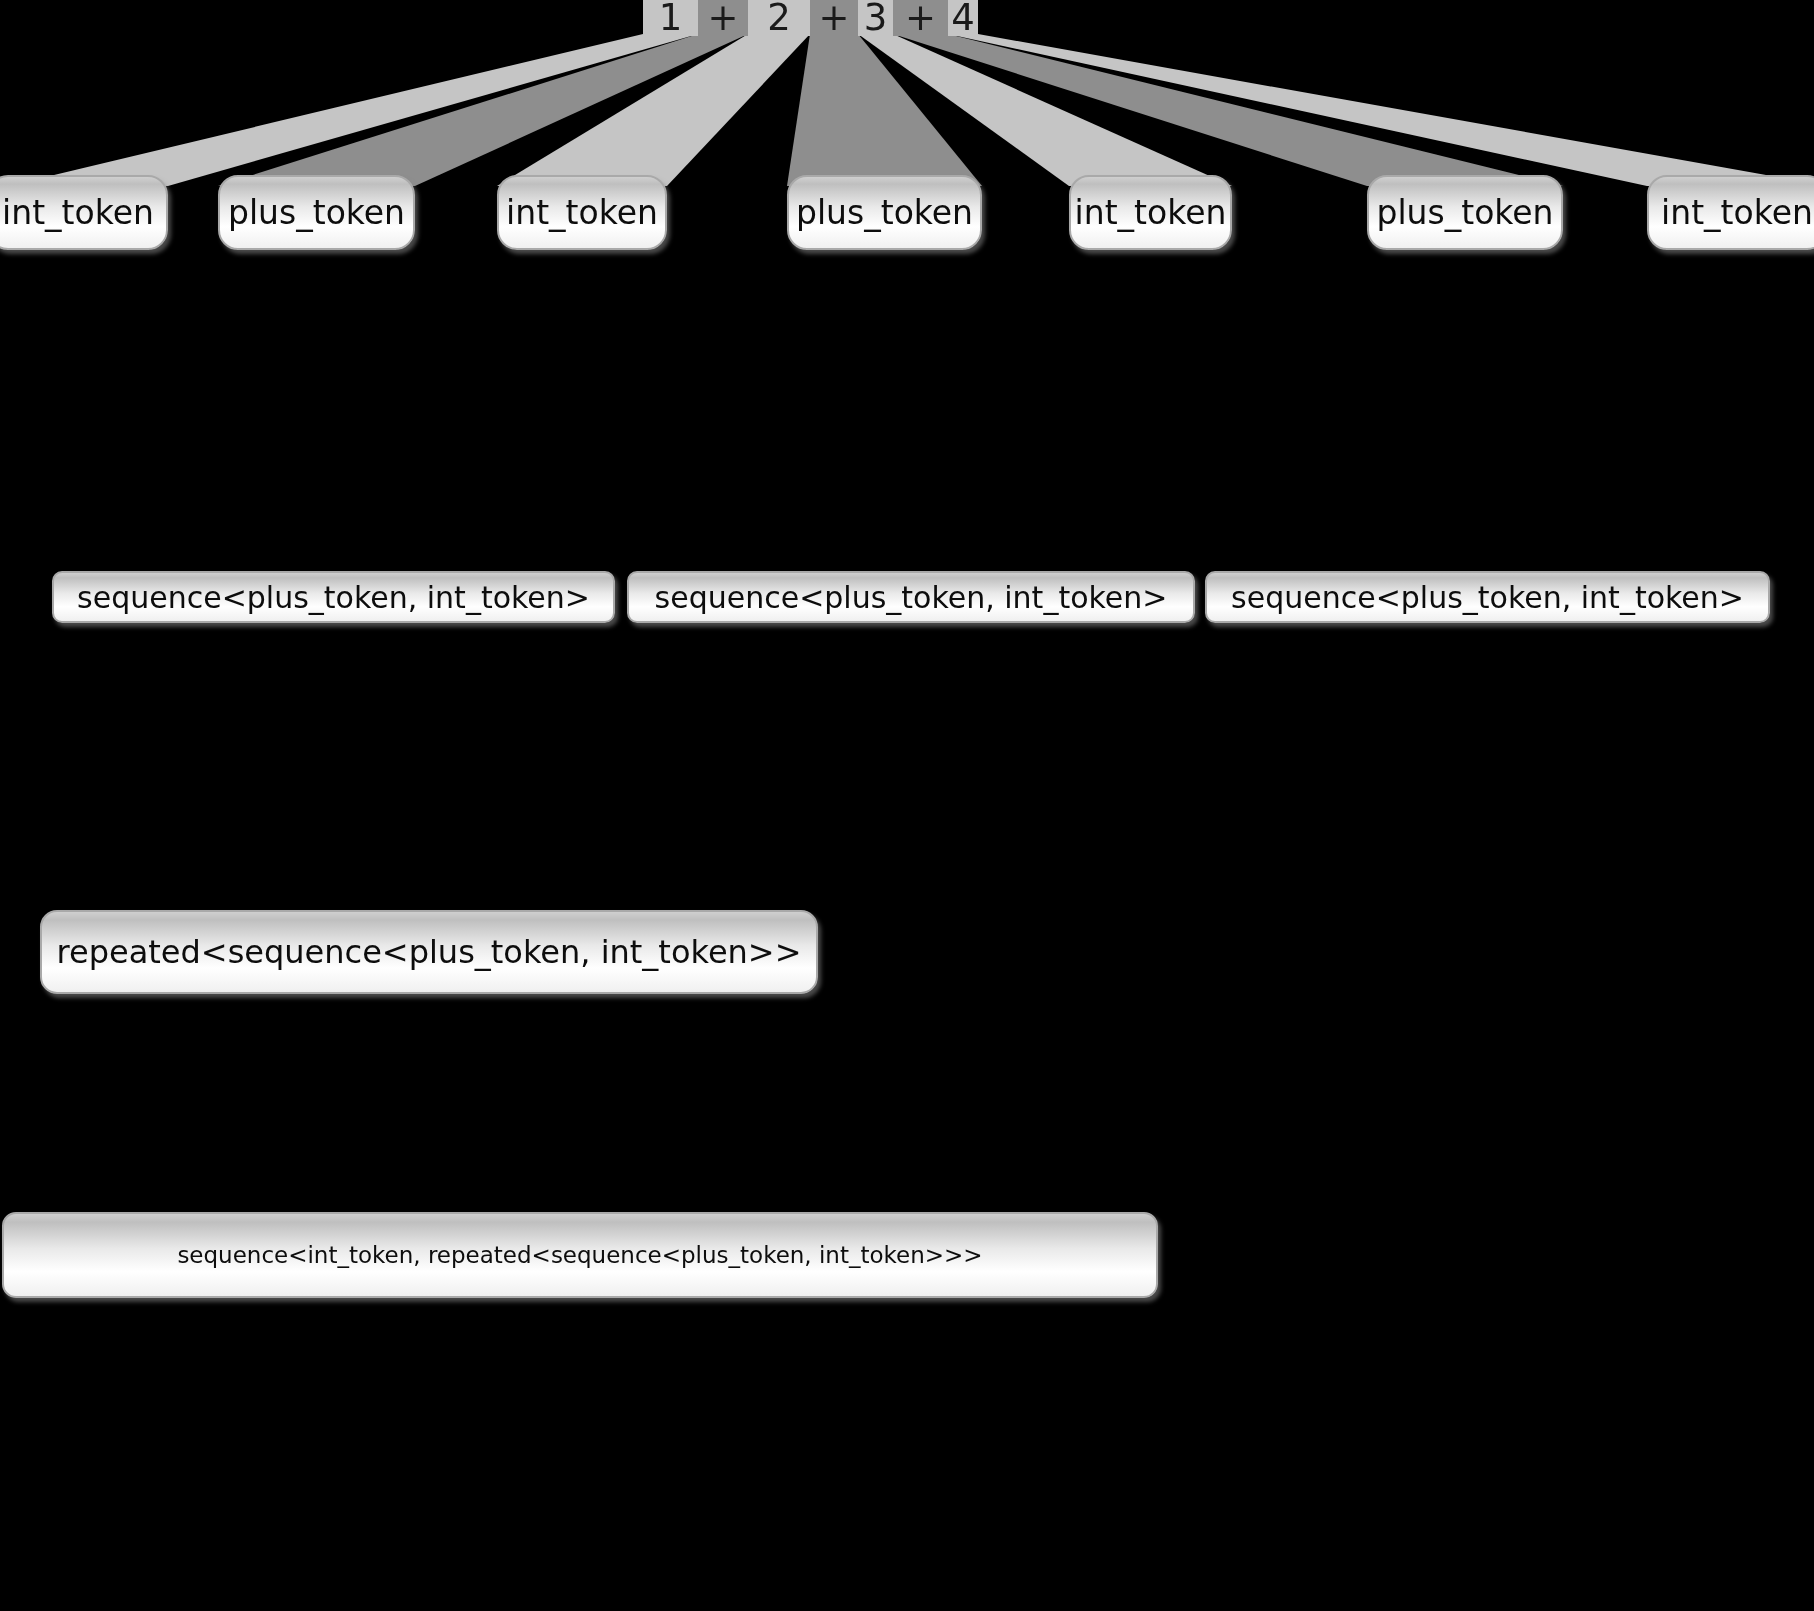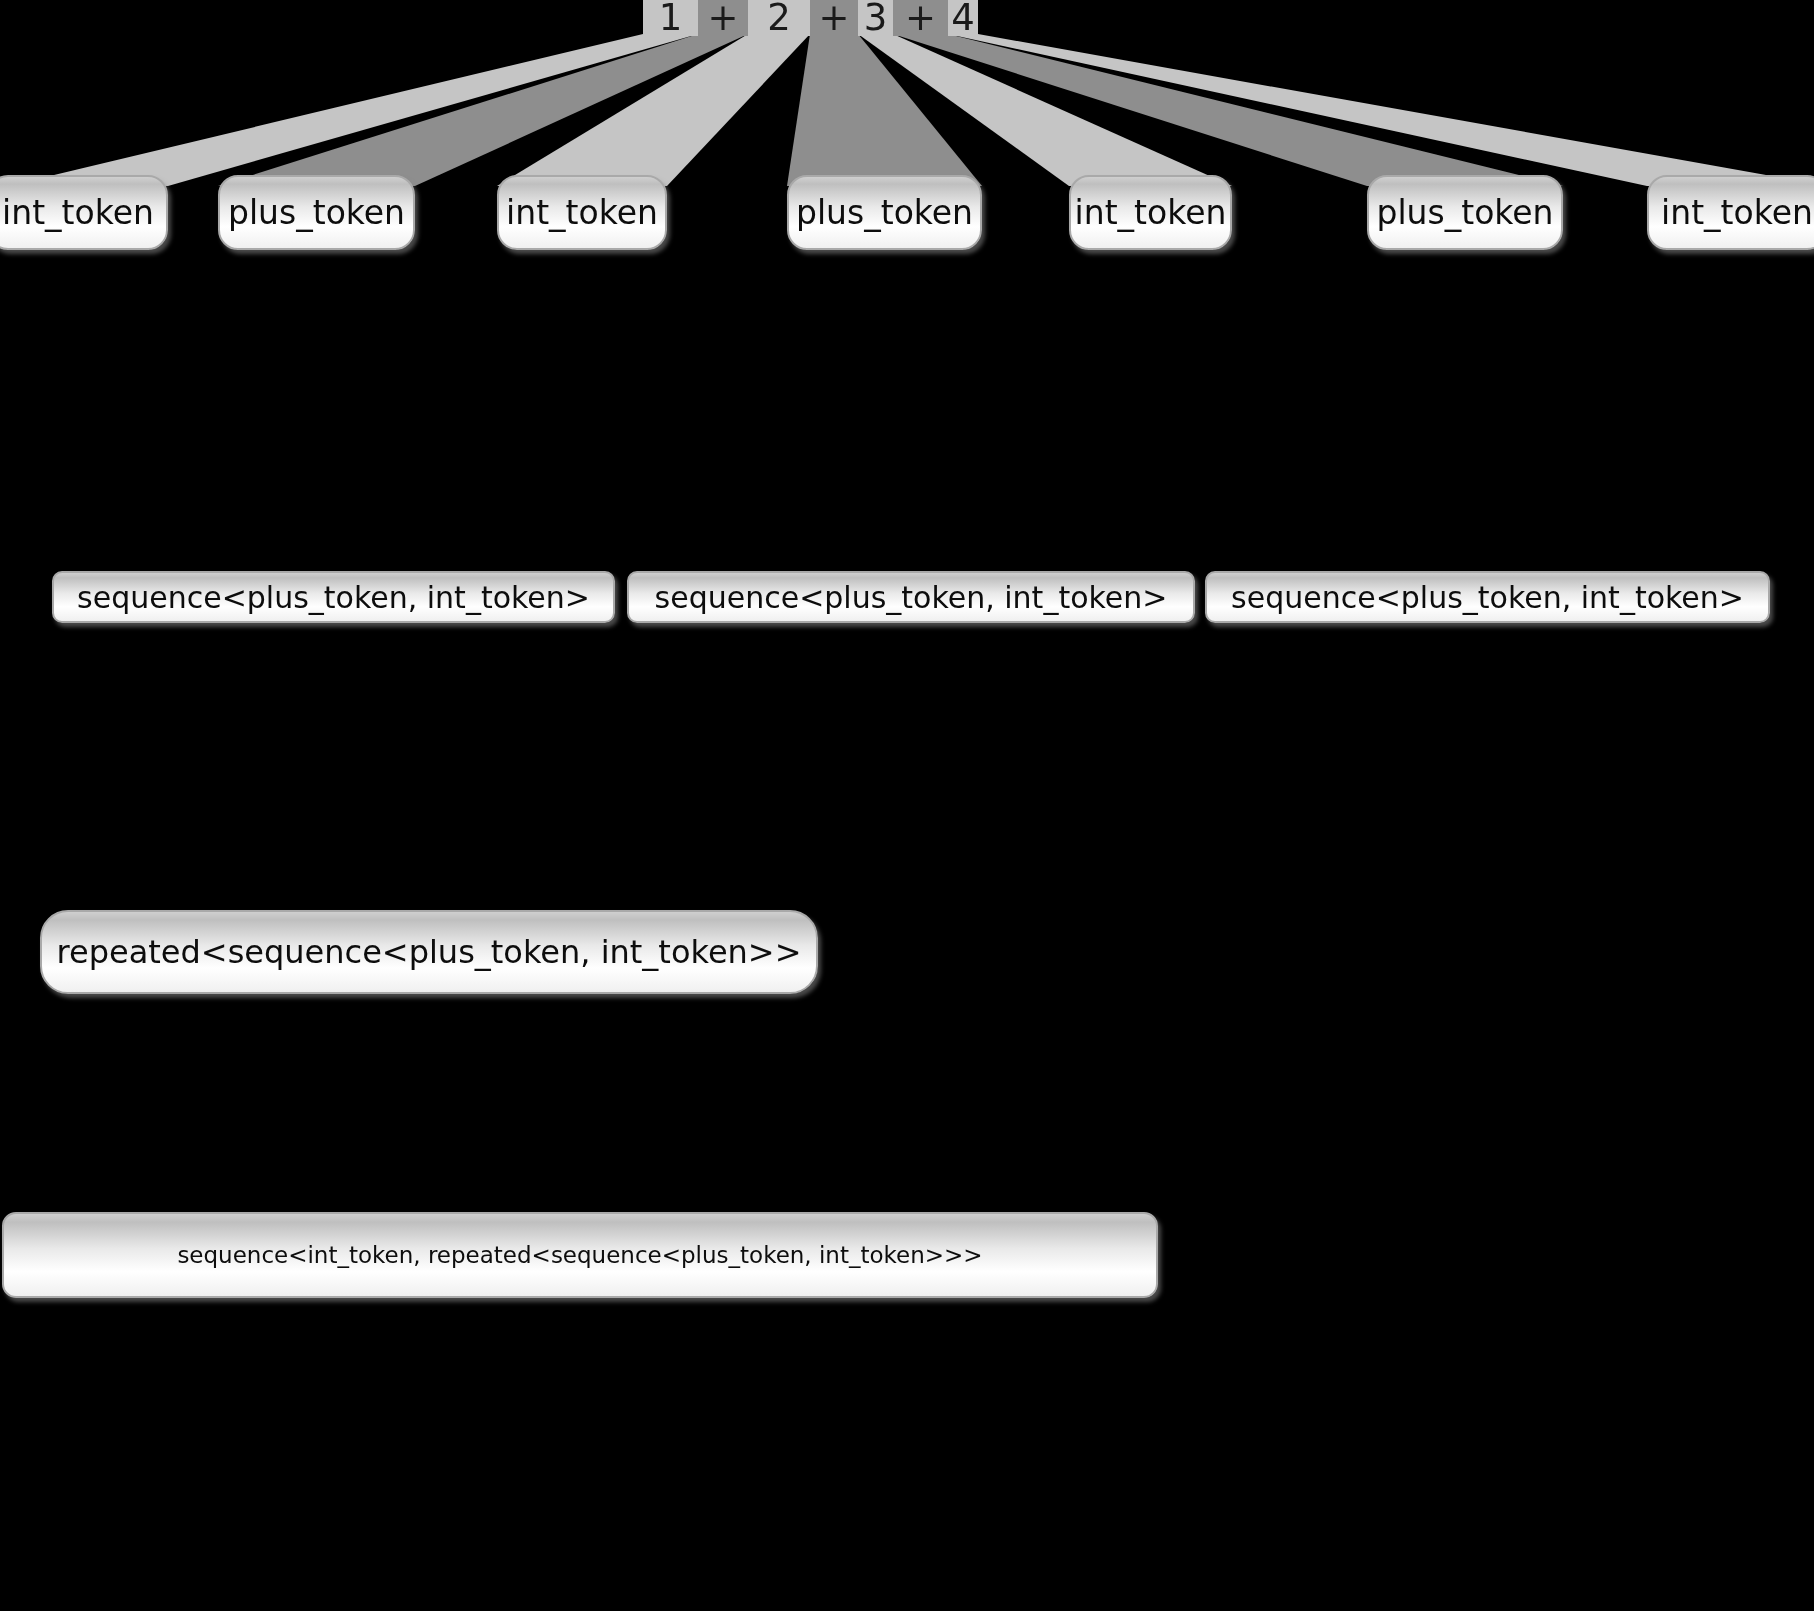--- a/index.html
+++ b/index.html
@@ -50,21 +50,21 @@
     justify-content: center;
     color: #0d0d0d;
     background: linear-gradient(180deg, #cfcfcf 0%, #bfbfbf 10%, #e9e9e9 42%, #ffffff 70%, #f0f0f0 100%);
     border: 2px solid #a9a9a9;
     box-shadow: 3px 4px 4px rgba(135,135,135,0.55);
     white-space: nowrap;
     overflow: hidden;
   }
   .row1 { top: 175px; height: 75px; border-radius: 20px; font-size: 33px; }
   .row2 { top: 523px; height: 52px; border-radius: 10px; font-size: 30px; margin-top: 48px; }
-  .row3 { top: 910px; height: 84px; border-radius: 28px; font-size: 32px; }
+  .row3 { top: 910px; height: 84px; border-radius: 17px; font-size: 32px; }
   .row4 { top: 1212px; height: 86px; border-radius: 14px; font-size: 23px; }
 </style>
 </head>
 <body>
 
 <div class="stage">
 
   <svg class="funnels" width="1814" height="300" viewBox="0 0 1814 300">
 
     <polygon class="funnel-dark" points="698,34 748,34 415,186 218,186"></polygon>

